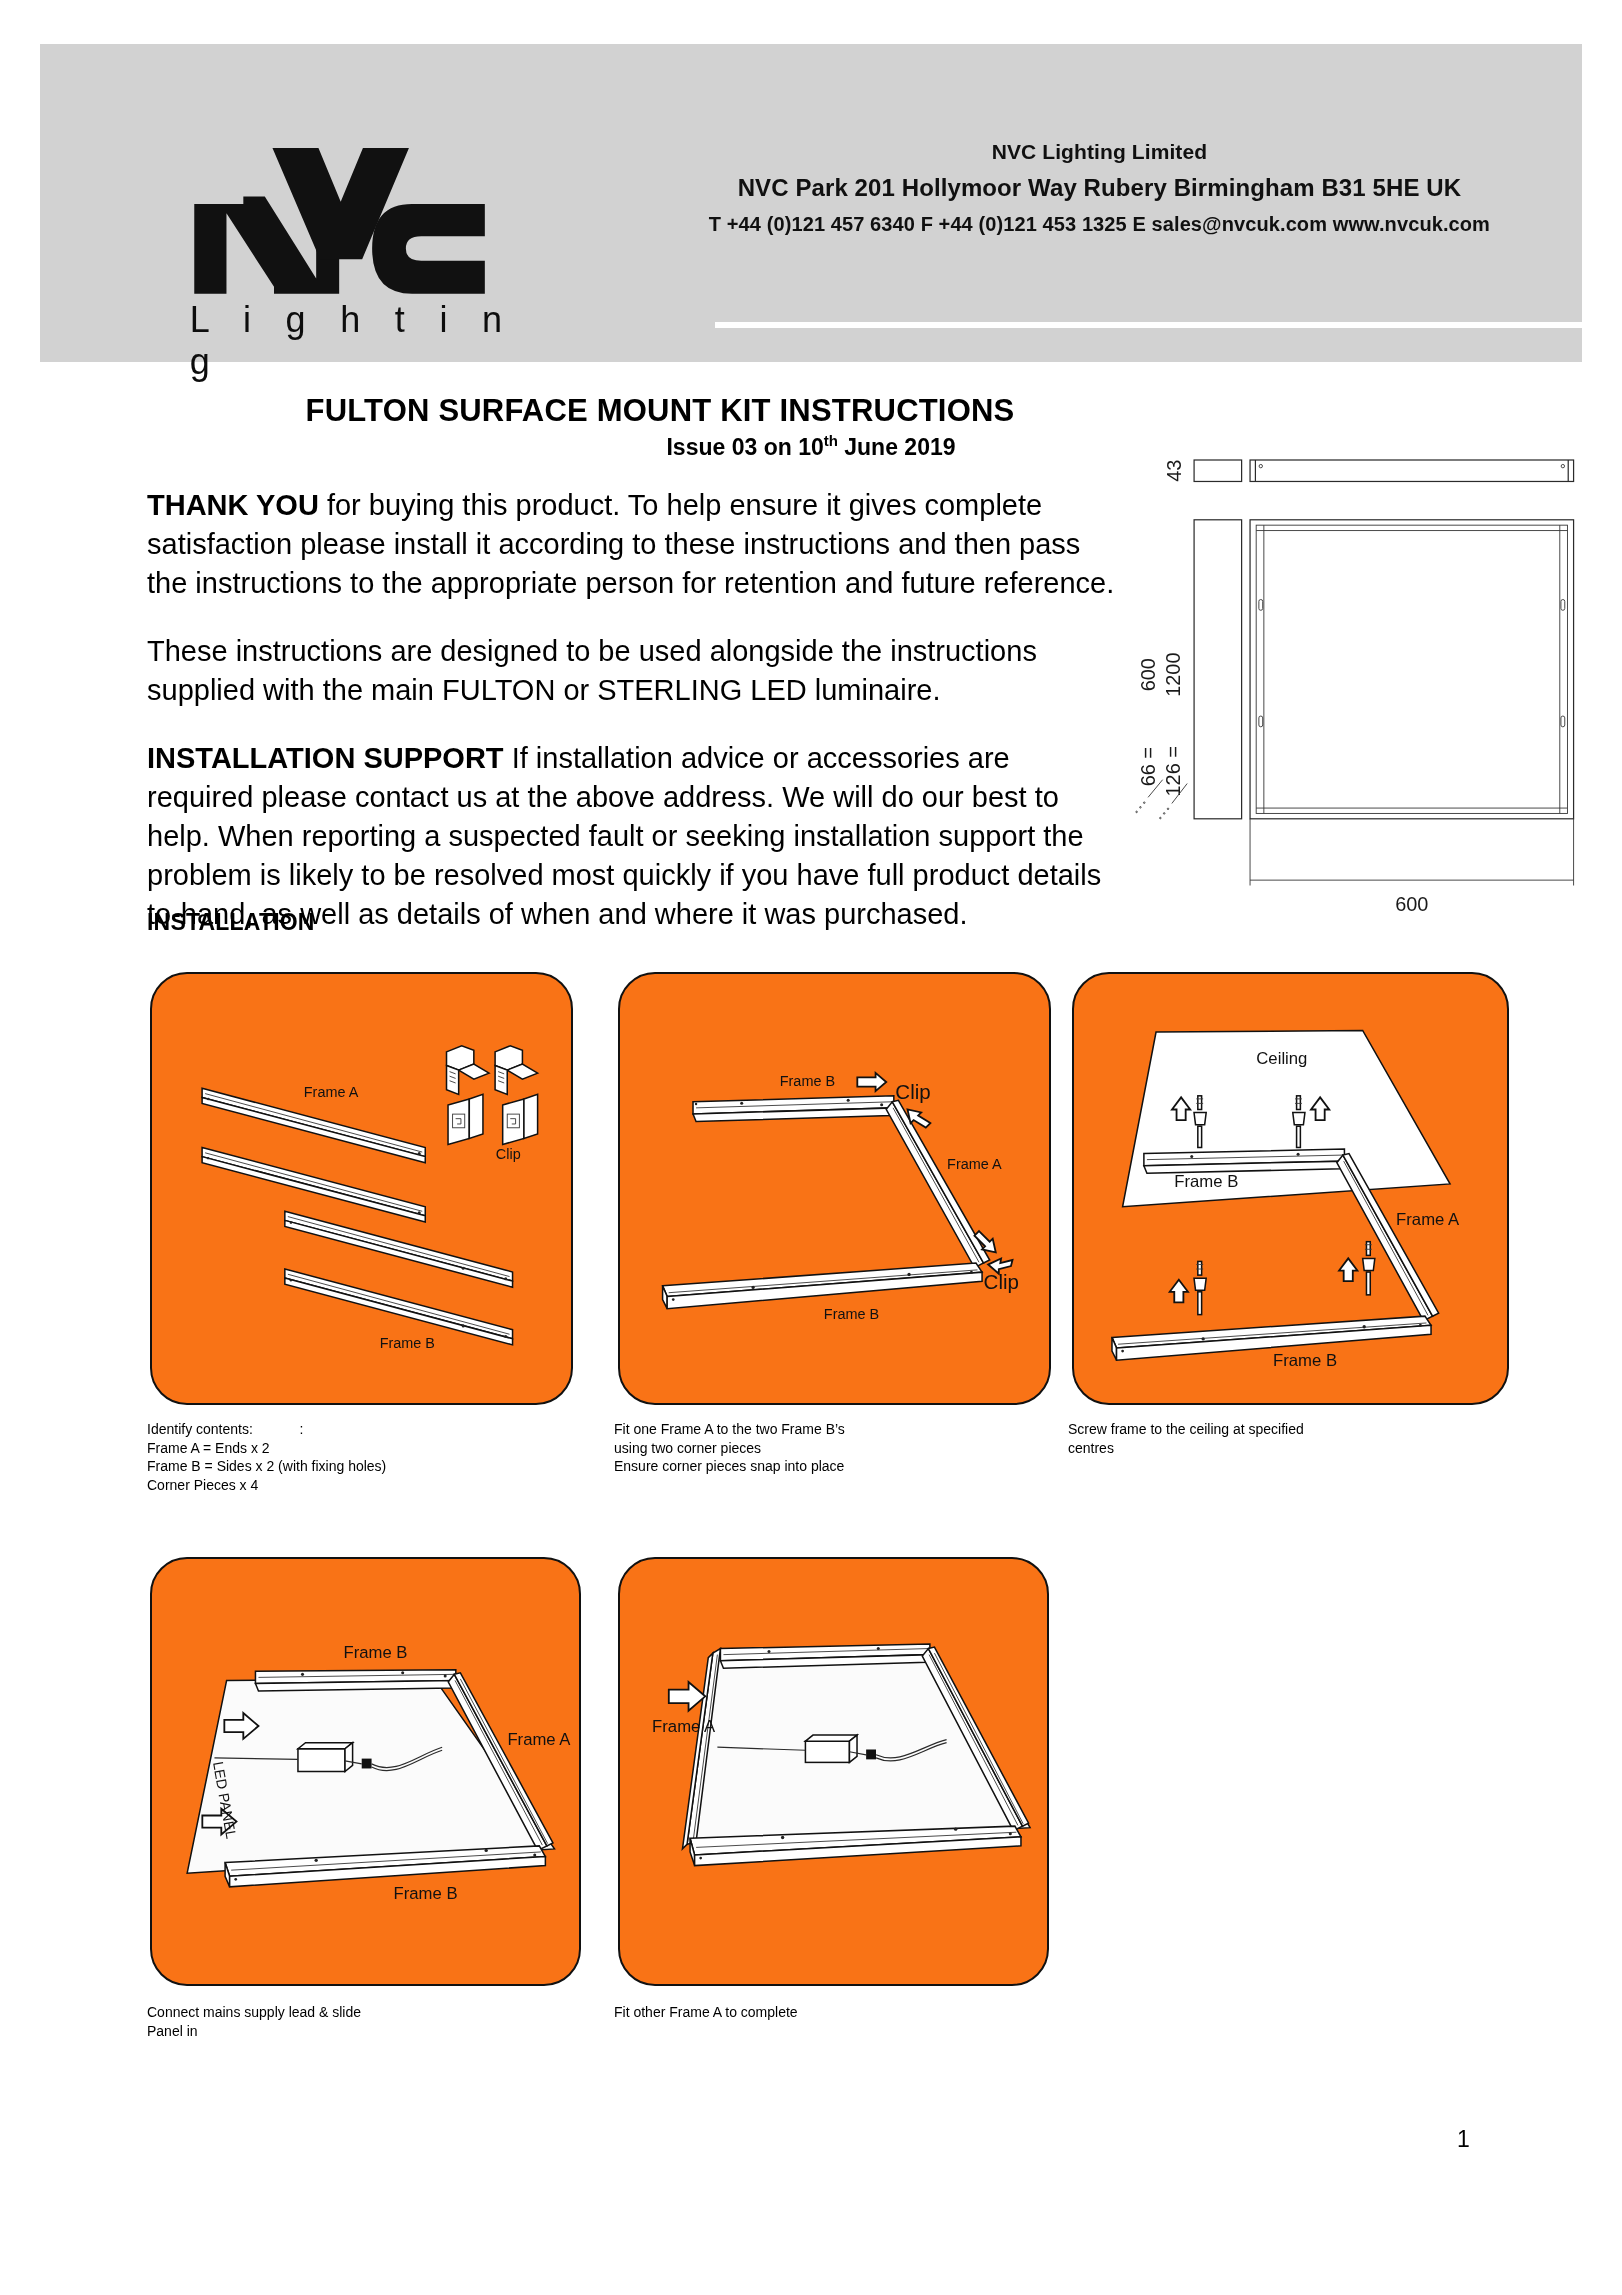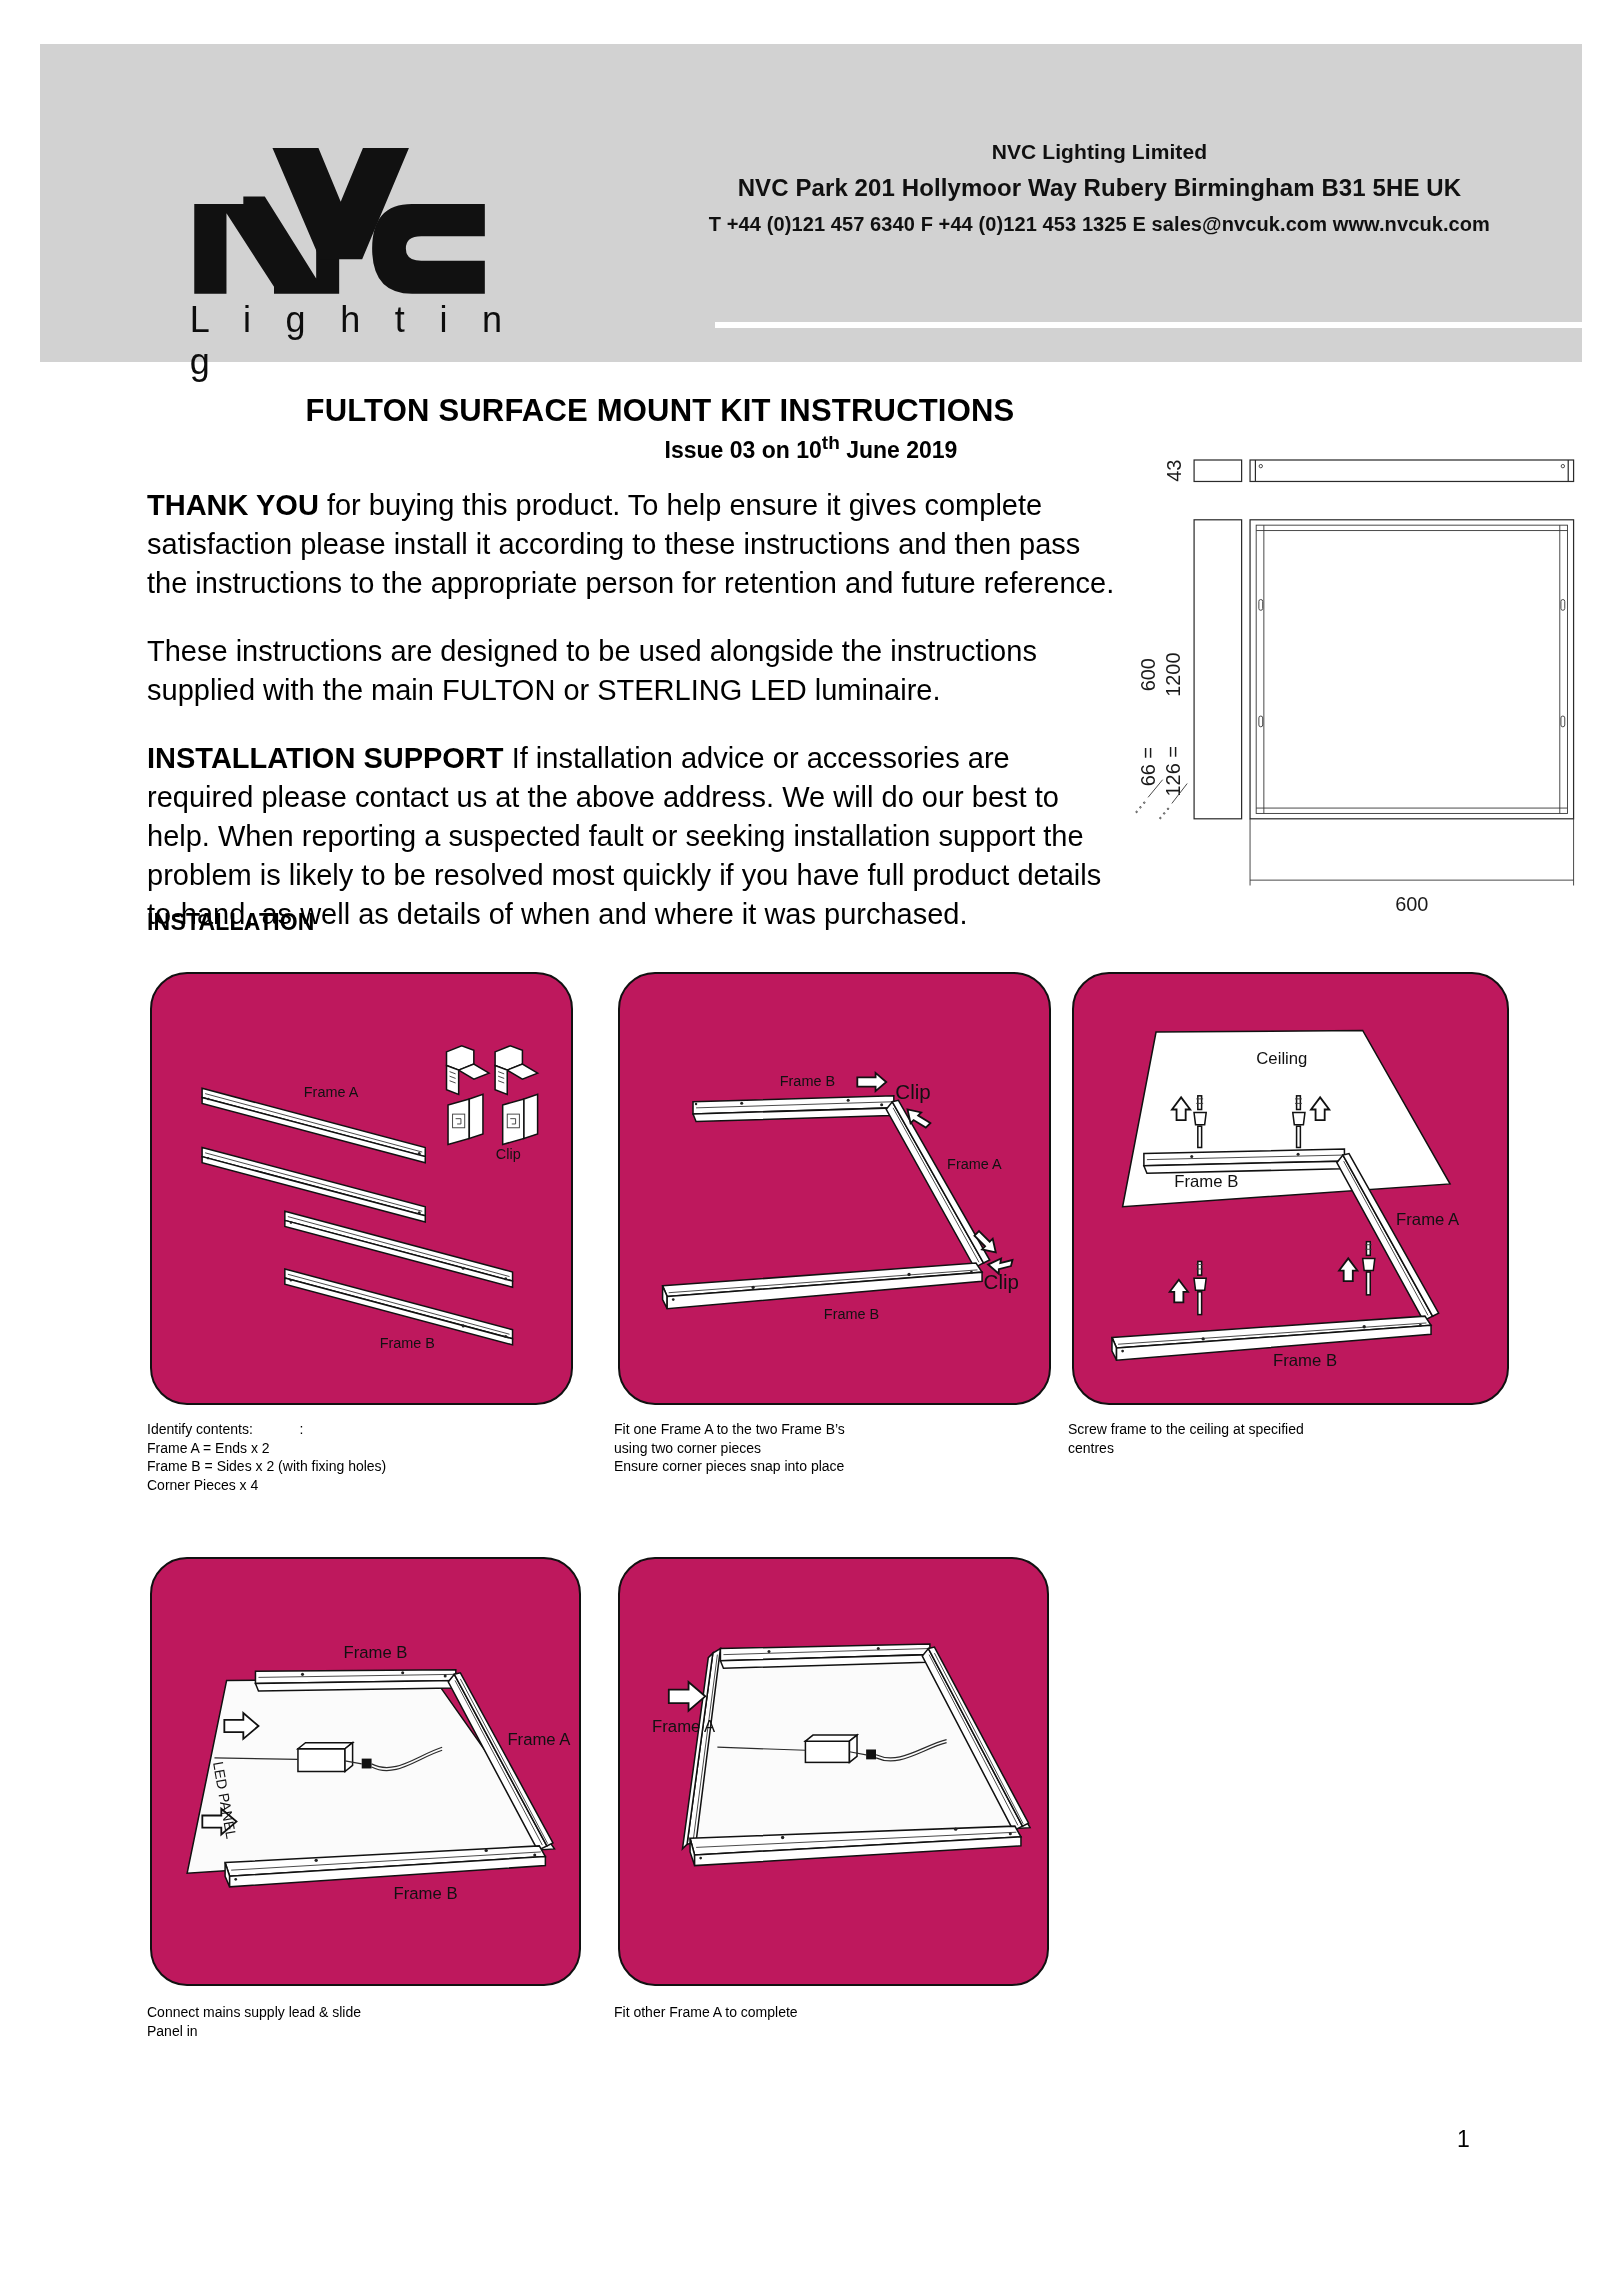--- a/index.html
+++ b/index.html
@@ -90,21 +90,21 @@
   }
   #doc-subtitle {
     position: absolute;
     left: 0;
     top: 432px;
     width: 1622px;
     text-align: center;
     font-size: 23px;
     font-weight: bold;
   }
-  #doc-subtitle sup { font-size: 19px; vertical-align: super; }
+  #doc-subtitle sup { font-size: 15px; vertical-align: super; }
 
   
   #intro {
     position: absolute;
     left: 147px;
     top: 486px;
     width: 970px;
     font-size: 29px;
     line-height: 1.345;
   }
@@ -129,21 +129,21 @@
     font-size: 23px;
     font-weight: bold;
     letter-spacing: 0.2px;
   }
 
   
   .panel-box {
     position: absolute;
     border: 2.3px solid #111111;
     border-radius: 37px;
-    background: #be185d;
+    background: #f97316;
     box-sizing: border-box;
     overflow: hidden;
   }
   .panel-svg { width: 100%; height: 100%; display: block; }
 
   #panel-1 { left: 150px; top: 972px; width: 423px; height: 433px; }
   #panel-2 { left: 618px; top: 972px; width: 433px; height: 433px; }
   #panel-3 { left: 1072px; top: 972px; width: 437px; height: 433px; }
   #panel-4 { left: 150px; top: 1557px; width: 431px; height: 429px; }
   #panel-5 { left: 618px; top: 1557px; width: 431px; height: 429px; }

